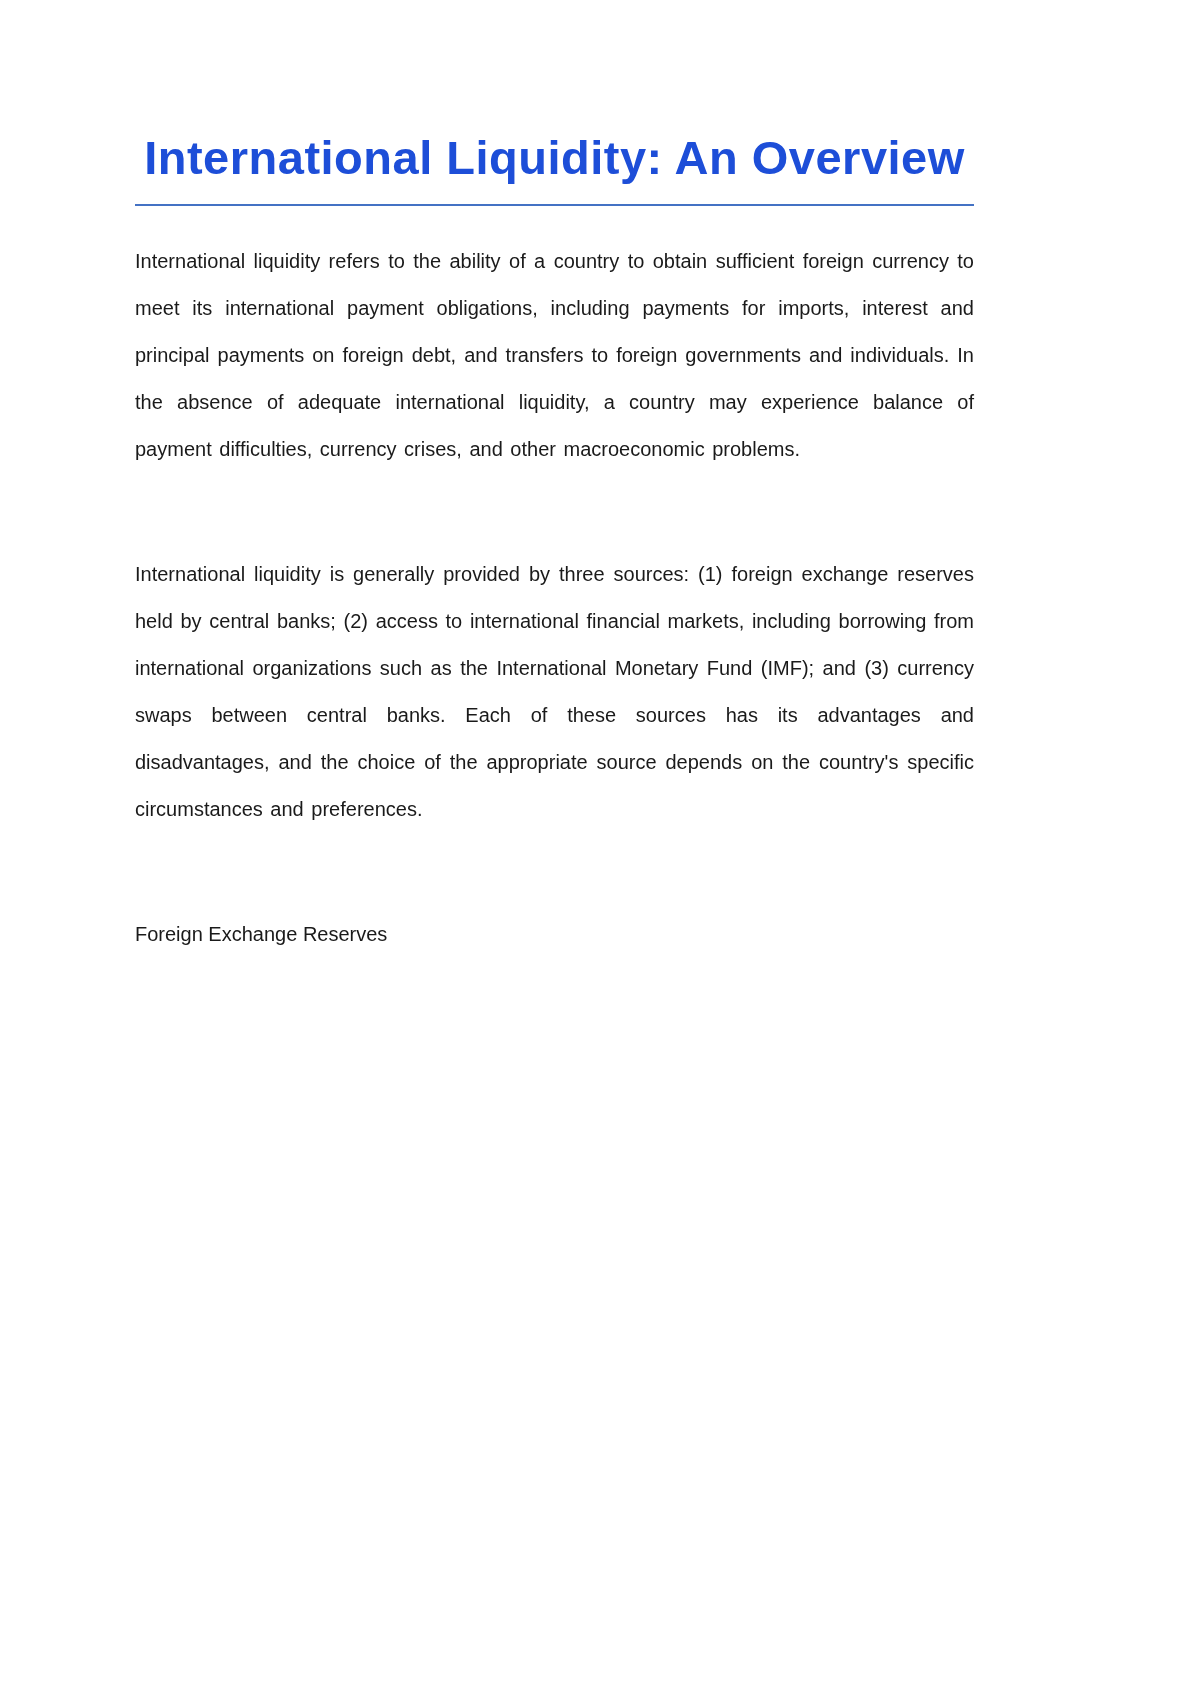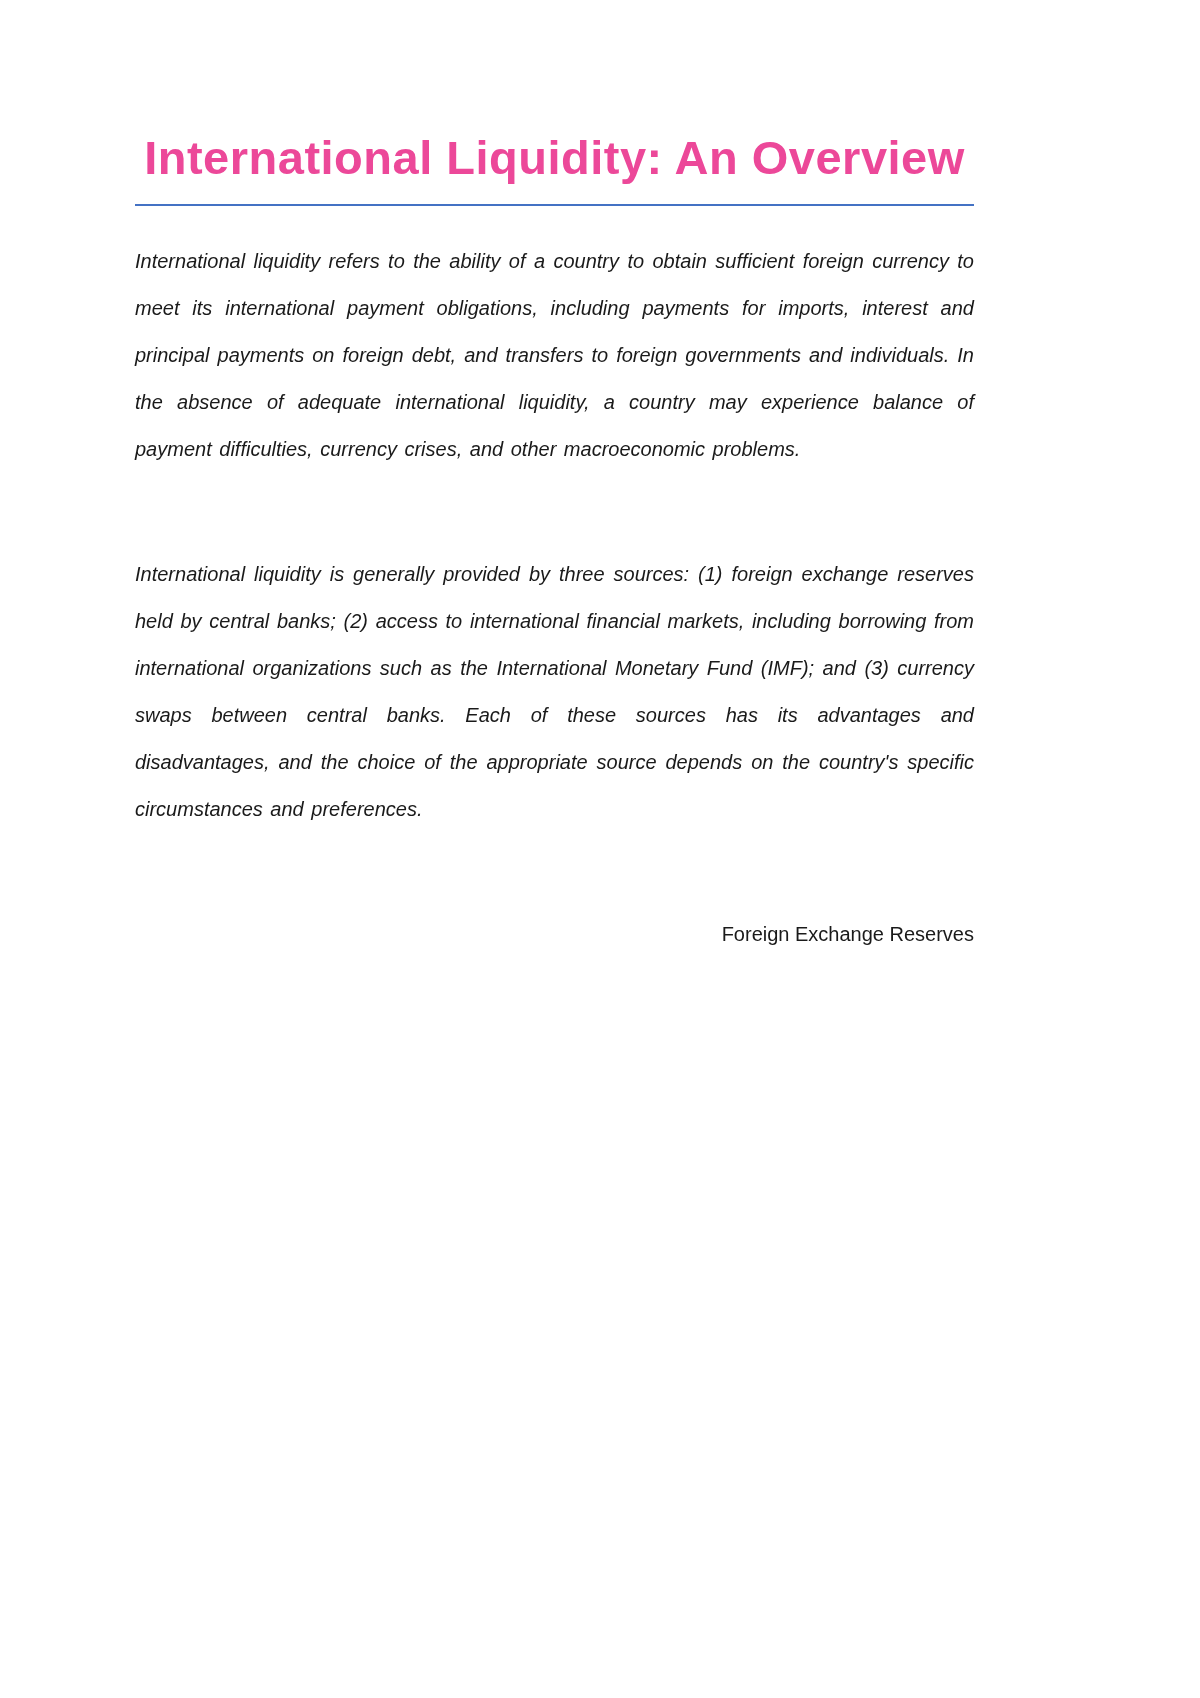--- a/index.html
+++ b/index.html
@@ -22,21 +22,21 @@
     background: #ffffff;
     padding: 128px 226px 0 135px;
   }
 
   .doc-title {
     font-family: "Liberation Sans", sans-serif;
     font-size: 47px;
     font-weight: 700;
     line-height: 1.28;
     text-align: center;
-    color: #ec4899;
+    color: #1d4ed8;
     letter-spacing: 0.5px;
   }
 
   .title-rule {
     margin-top: 16px;
     height: 0;
     border: none;
     border-top: 2px solid #4472c4;
   }
 
@@ -44,32 +44,31 @@
     margin-top: 32px;
   }
 
   .para {
     font-size: 20px;
     line-height: 2.35;
     text-align: justify;
     color: #1a1a1a;
     margin-bottom: 78px;
     word-spacing: 2px;
-    font-style: italic;
   }
 
   .para.last {
     margin-bottom: 0;
   }
 
   .section-heading {
     font-size: 20px;
     line-height: 2.35;
     font-weight: 400;
-    text-align: right;
+    text-align: left;
     color: #1a1a1a;
     margin-bottom: 78px;
   }
 </style>
 </head>
 <body>
 
 <div class="page">
 
   <h1 class="doc-title">International Liquidity: An Overview</h1>

